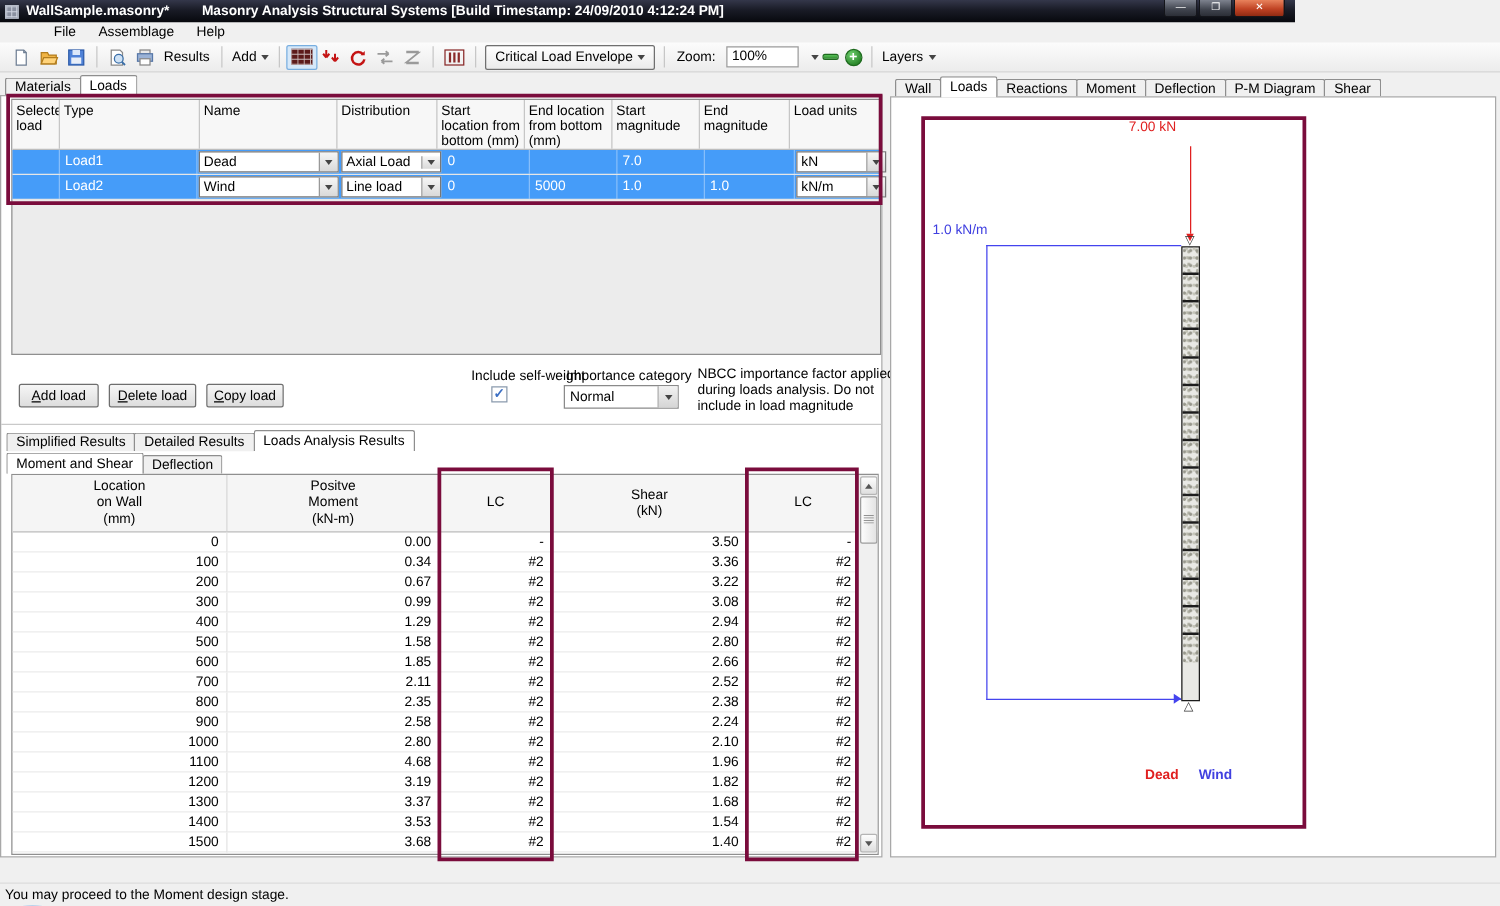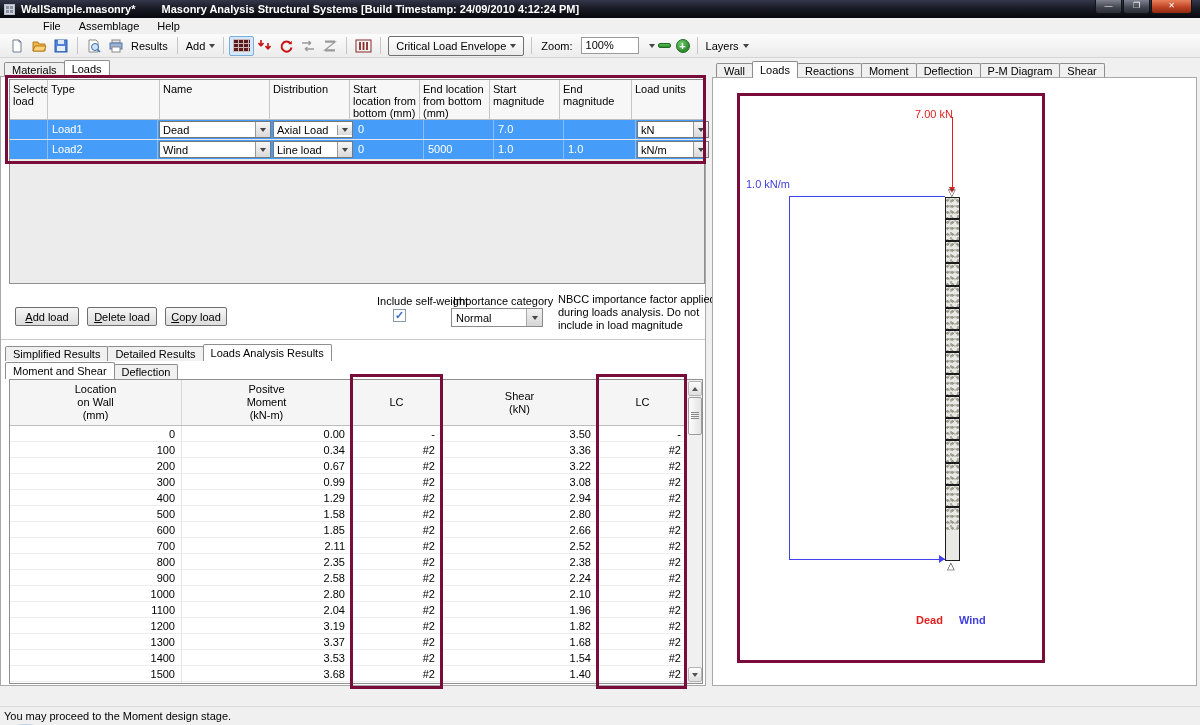--- a/index.html
+++ b/index.html
@@ -3,21 +3,21 @@
 <meta charset="utf-8">
 <style>
   * { box-sizing: border-box; }
   html,body { margin:0; padding:0; background:#555; }
   #app {
     position:relative; width:1200px; height:725px; overflow:hidden;
     font-family:"Liberation Sans", sans-serif; font-size:11px; color:#000;
     background:#f0f0f0;
   }
   
-  #titlebar { position:absolute; left:0; top:0; width:1200px; height:18px;
+  #titlebar { position:absolute; left:0; top:0; width:1036px; height:18px;
     background:linear-gradient(#34374a 0%, #191b26 45%, #07080d 100%);
     color:#fff; display:flex; align-items:center; }
   #app-icon { width:11px; height:11px; margin:0 0 0 4px;
     background:
       linear-gradient(#cfd4e0 1px, transparent 1px),
       linear-gradient(90deg,#cfd4e0 1px, transparent 1px), #8a90a0;
     background-size:4px 4px; border:1px solid #b6bcc8; }
   .title-txt { font-weight:bold; font-size:11px; white-space:nowrap; }
   #title-main { margin-left:6px; }
   #title-sub  { margin-left:26px; }
@@ -470,21 +470,21 @@
           </div>
           <div class="rt-row">
             <div class="rt-cell" style="width: 172px;">1000</div>
             <div class="rt-cell" style="width: 170px;">2.80</div>
             <div class="rt-cell" style="width: 90px;">#2</div>
             <div class="rt-cell" style="width: 156px;">2.10</div>
             <div class="rt-cell" style="width: 90px;">#2</div>
           </div>
           <div class="rt-row">
             <div class="rt-cell" style="width: 172px;">1100</div>
-            <div class="rt-cell" style="width: 170px;">2.04</div>
+            <div class="rt-cell" style="width: 170px;">4.68</div>
             <div class="rt-cell" style="width: 90px;">#2</div>
             <div class="rt-cell" style="width: 156px;">1.96</div>
             <div class="rt-cell" style="width: 90px;">#2</div>
           </div>
           <div class="rt-row">
             <div class="rt-cell" style="width: 172px;">1200</div>
             <div class="rt-cell" style="width: 170px;">3.19</div>
             <div class="rt-cell" style="width: 90px;">#2</div>
             <div class="rt-cell" style="width: 156px;">1.82</div>
             <div class="rt-cell" style="width: 90px;">#2</div>
@@ -537,21 +537,21 @@
       <div class="tab active">Loads</div>
       <div class="tab">Reactions</div>
       <div class="tab">Moment</div>
       <div class="tab">Deflection</div>
       <div class="tab">P-M Diagram</div>
       <div class="tab">Shear</div>
     </div>
 
   <div id="right-panel">
     <div id="diagram-frame">
-      <span class="dg" id="axial-label" style="left:163px; top:12px;margin-left:12px;">7.00 kN</span>
+      <span class="dg" id="axial-label" style="left:163px; top:0;">7.00 kN</span>
       <div class="dg" id="axial-arrow-line" style="left:212px; top:21px; height:70px;"></div>
       <div class="dg" id="axial-arrow-head" style="left:209px; top:91px;"></div>
       <span class="dg support" style="left:208px; top:93px;">▽</span>
 
       <span class="dg" id="line-label" style="left:6px; top:82px;">1.0 kN/m</span>
       <div class="dg" id="wind-rect" style="left:49px; top:100px; width:156px; height:364px;"></div>
       <div class="dg" id="wind-arrow-head" style="left:199px; top:459px;"></div>
 
       <div class="dg" id="wall-col" style="left:205px; top:101px; width:15px; height:364px;">
           <div class="block" style="height: 22.1333px;"></div>

